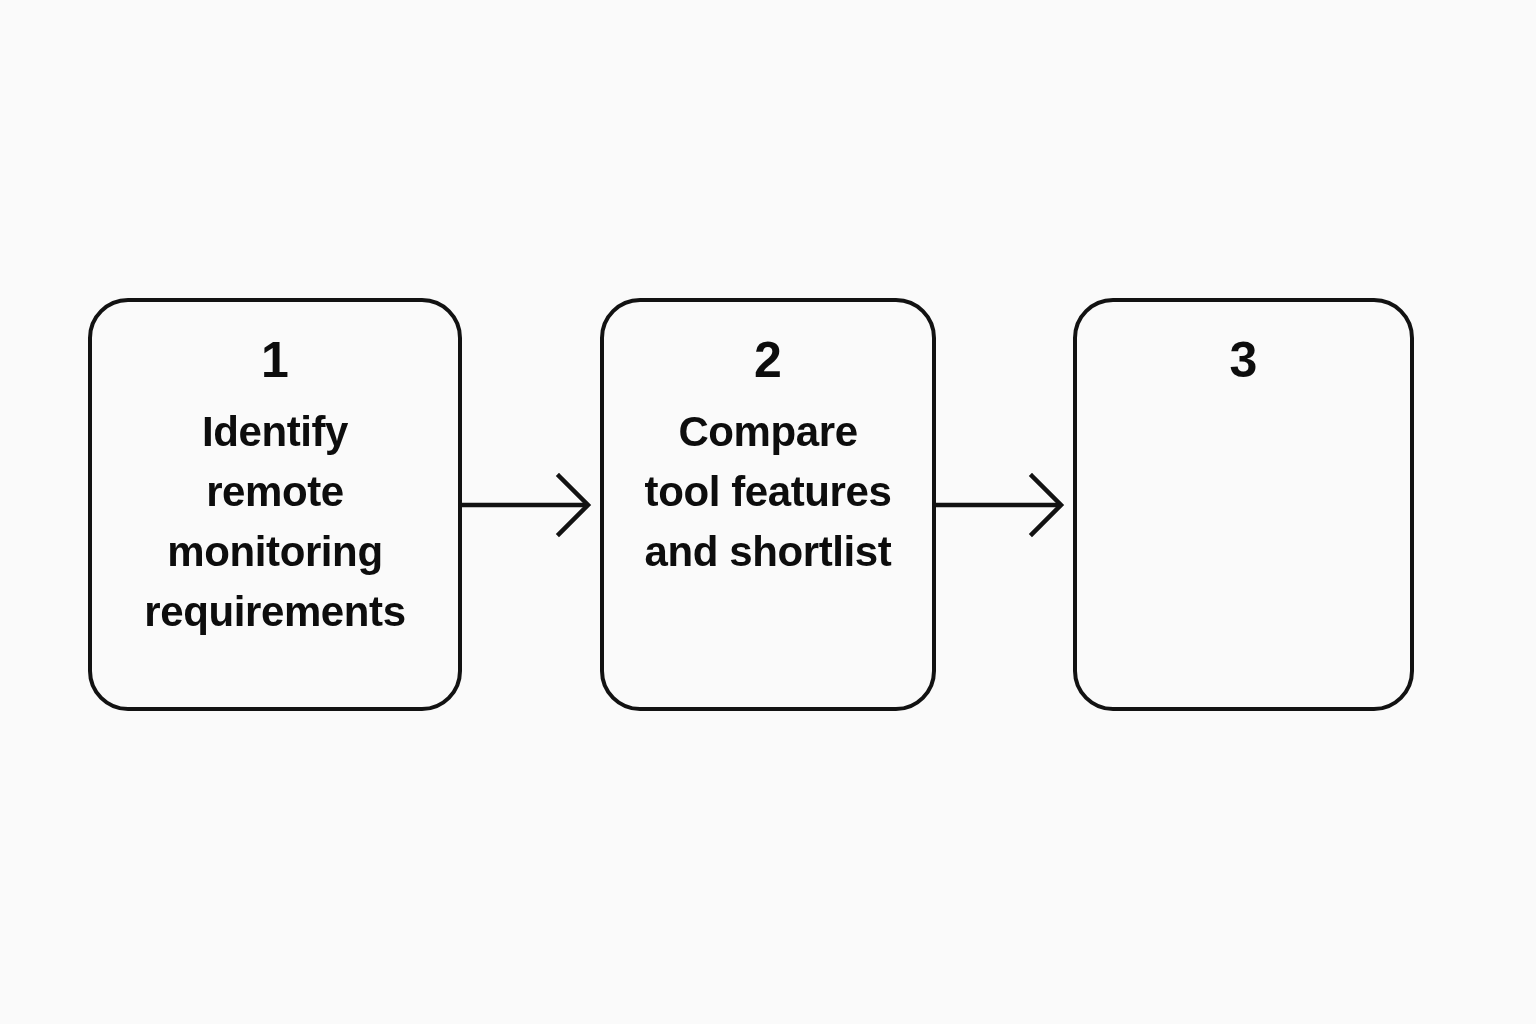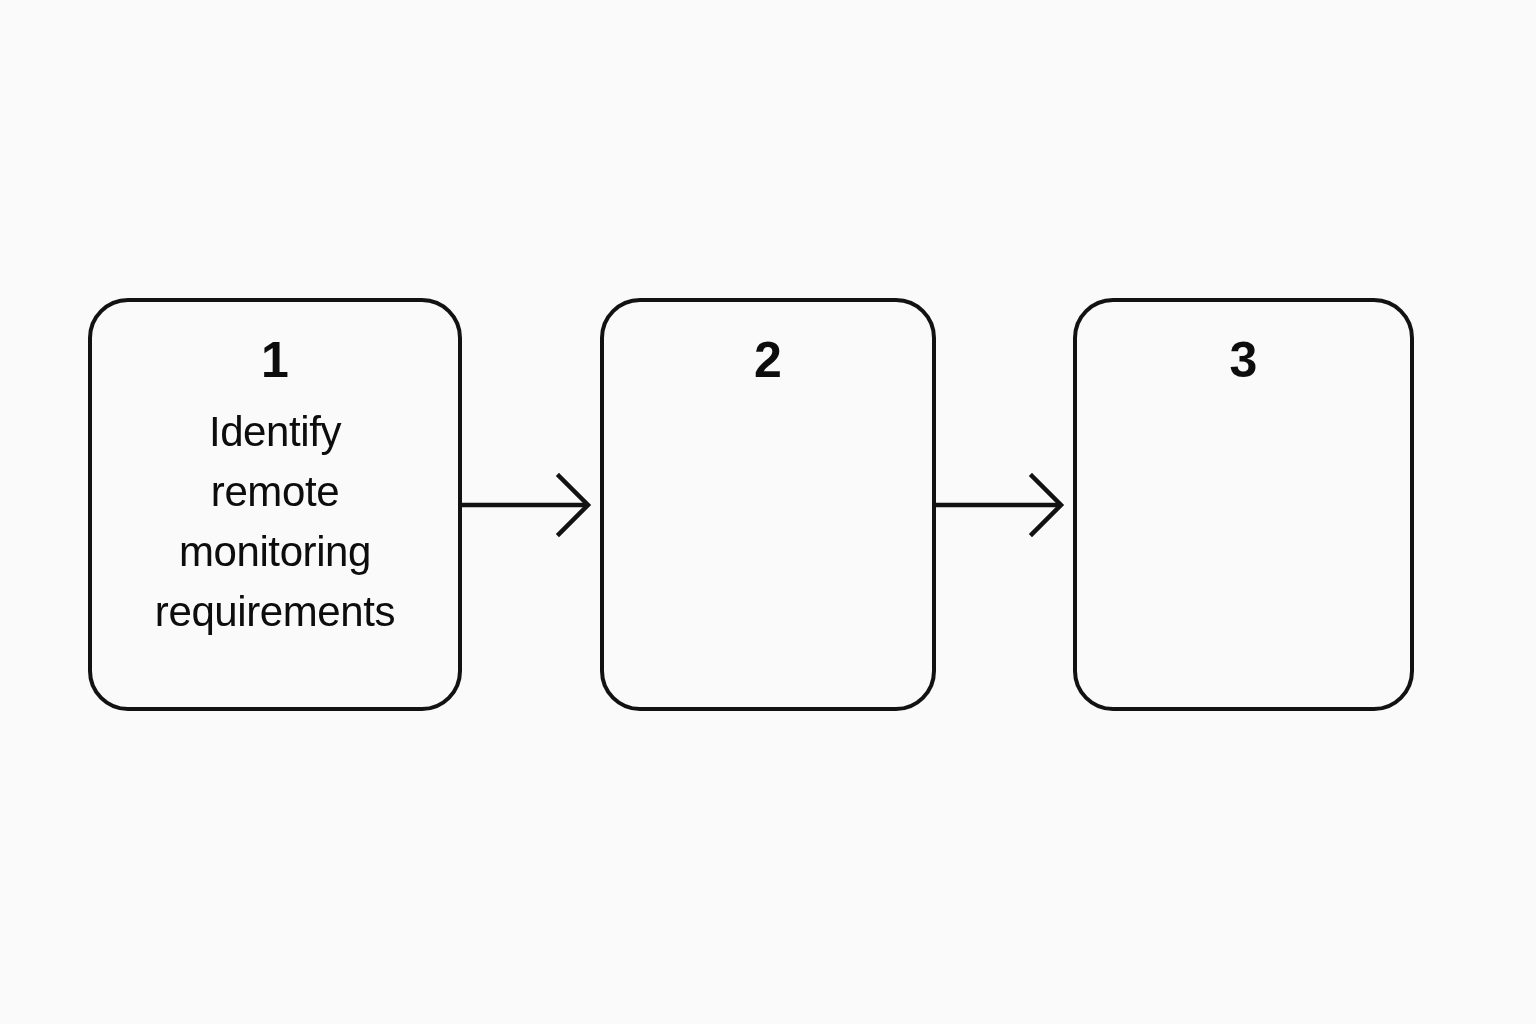--- a/index.html
+++ b/index.html
@@ -57,21 +57,21 @@
     line-height: 56px;
     color: #0d0d0d;
     letter-spacing: 0px;
     text-align: center;
     margin: 0 0 14px 0;
     user-select: none;
   }
 
   .step-label {
     font-size: 42px;
-    font-weight: 400;
+    font-weight: 700;
     line-height: 60px;
     color: #0d0d0d;
     text-align: center;
     letter-spacing: -0.4px;
     margin: 0;
     padding: 0 6px;
     white-space: pre-line;
   }
 
   
@@ -102,20 +102,23 @@
 
     <div class="connector c1">
       <svg viewBox="0 0 138 414" preserveAspectRatio="none">
         <line x1="0" y1="207" x2="126" y2="207" stroke="#121212" stroke-width="4.5" stroke-linecap="butt"></line>
         <polyline points="97,178 126,207 97,236" fill="none" stroke="#121212" stroke-width="4.5" stroke-linecap="square" stroke-linejoin="miter"></polyline>
       </svg>
     </div>
 
     <div class="step-box b2">
       <div class="step-number">2</div>
+      <div class="step-label">Compare
+tool features
+and shortlist</div>
     </div>
 
     <div class="connector c2">
       <svg viewBox="0 0 137 414" preserveAspectRatio="none">
         <line x1="0" y1="207" x2="125" y2="207" stroke="#121212" stroke-width="4.5" stroke-linecap="butt"></line>
         <polyline points="96,178 125,207 96,236" fill="none" stroke="#121212" stroke-width="4.5" stroke-linecap="square" stroke-linejoin="miter"></polyline>
       </svg>
     </div>
 
     <div class="step-box b3">

